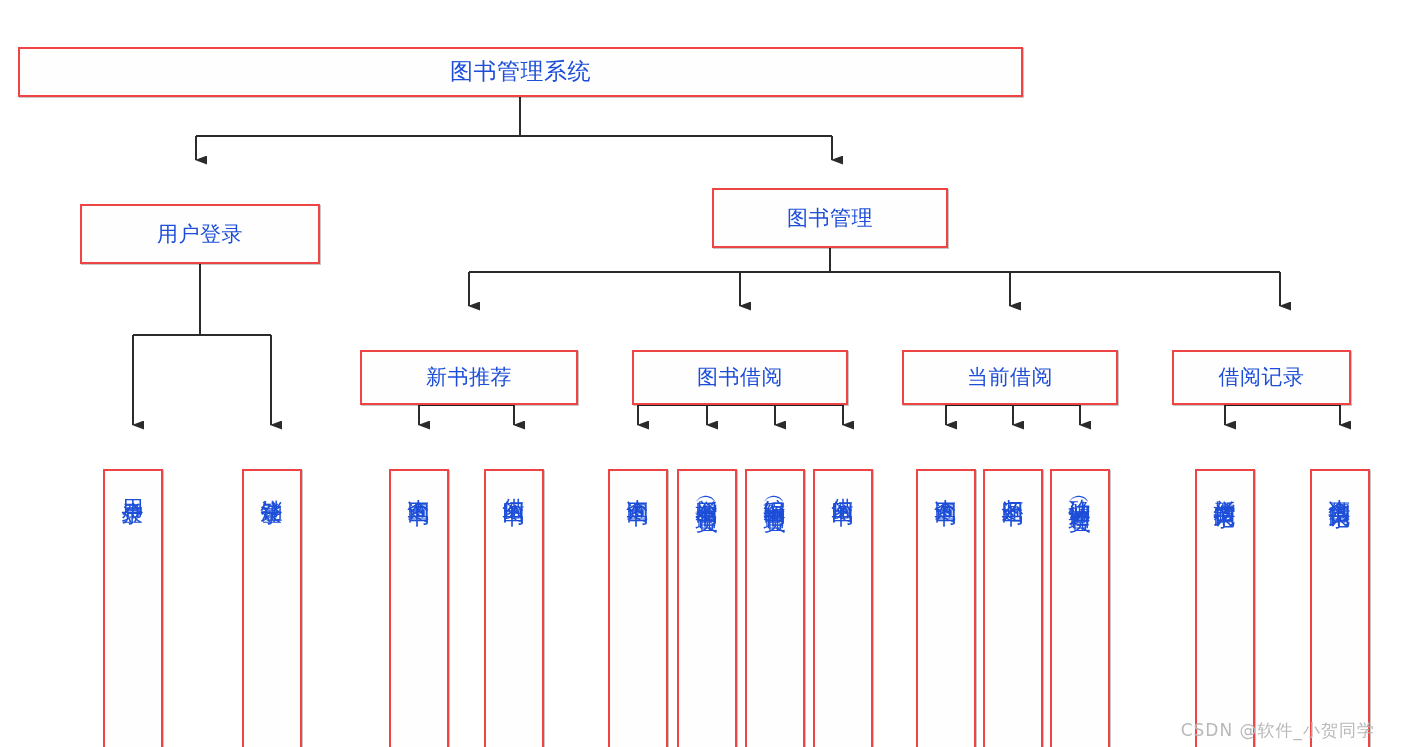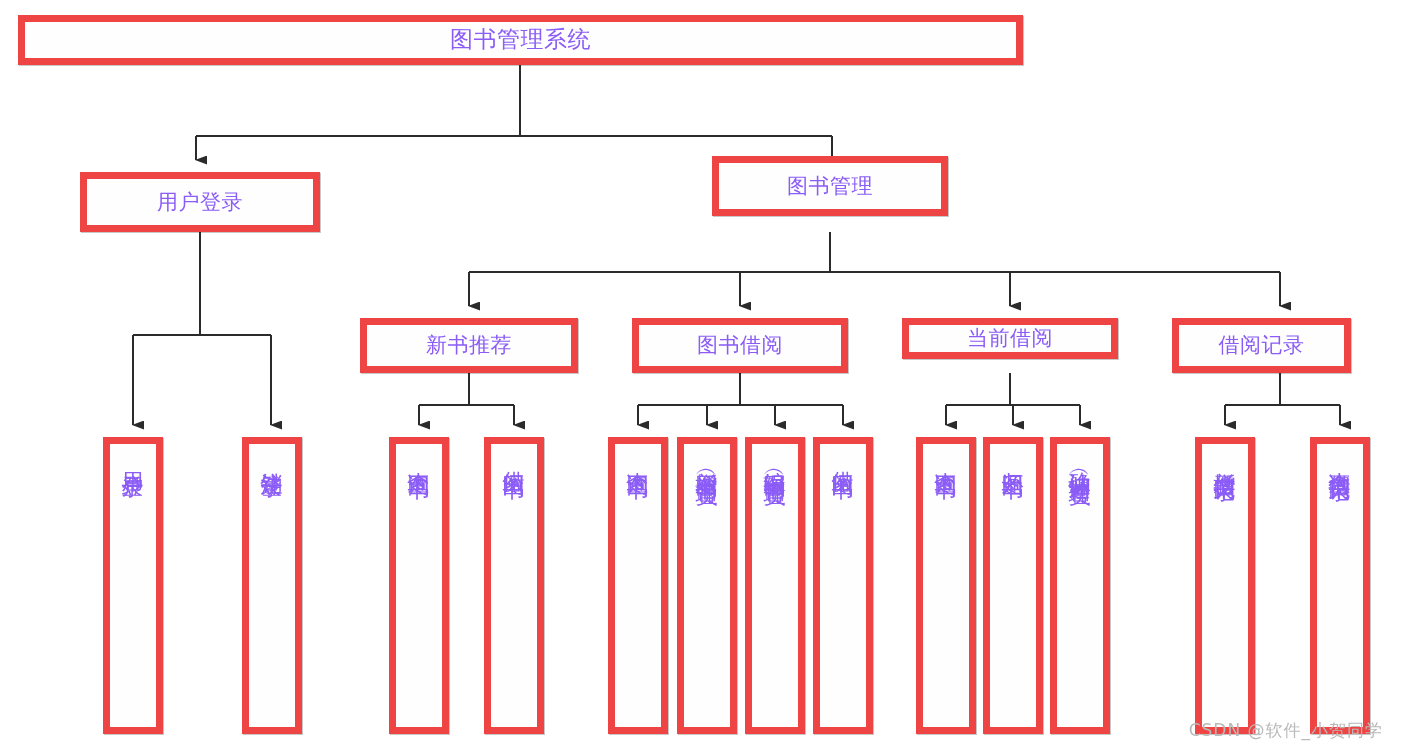--- a/index.html
+++ b/index.html
@@ -23,26 +23,27 @@
     left: 0;
     top: 0;
     width: 1405px;
     height: 747px;
     pointer-events: none;
   }
   .node {
     position: absolute;
     box-sizing: border-box;
     background: #fefefe;
-    border: 7px solid #ef4444;
+    border: 2px solid #ef4444;
     display: flex;
     align-items: center;
     justify-content: center;
-    color: #8b5cf6;
+    color: #1d4ed8;
     box-shadow: 1px 1px 0 rgba(0,0,0,0.22);
+    margin-top: 32px;
   }
   .node .node-label {
     display: block;
     text-align: center;
     line-height: 1.18;
     letter-spacing: 0.5px;
   }
   .node.level-root {
     font-size: 23px;
   }
@@ -60,21 +61,21 @@
   .node.leaf .node-label {
     writing-mode: vertical-rl;
     text-orientation: upright;
     font-size: 22px;
     line-height: 1.05;
     letter-spacing: 2px;
     white-space: nowrap;
   }
   .watermark {
     position: absolute;
-    right: 22px;
+    right: 30px;
     bottom: 5px;
     font-size: 17px;
     color: #b9b9b9;
     letter-spacing: 1px;
     white-space: nowrap;
     user-select: none;
     text-align: right;
   }
 </style>
 </head>
@@ -142,21 +143,21 @@
   <div class="node level-2" style="left:712px; top:156px; width:236px; height:60px;">
     <span class="node-label">图书管理</span>
   </div>
 
   <div class="node level-3" style="left:632px; top:318px; width:216px; height:55px;">
     <span class="node-label">图书借阅</span>
   </div>
   <div class="node level-3" style="left:360px; top:318px; width:218px; height:55px;">
     <span class="node-label">新书推荐</span>
   </div>
-  <div class="node level-3" style="left:902px; top:318px; width:216px; height:41px;">
+  <div class="node level-3" style="left:902px; top:318px; width:216px; height:55px;">
     <span class="node-label">当前借阅</span>
   </div>
   <div class="node level-3" style="left:1172px; top:318px; width:179px; height:55px;">
     <span class="node-label">借阅记录</span>
   </div>
 
   <div class="node leaf" style="left:103px; top:437px; width:60px; height:297px;">
     <span class="node-label">用户登录</span>
   </div>
   <div class="node leaf" style="left:242px; top:437px; width:60px; height:297px;">

